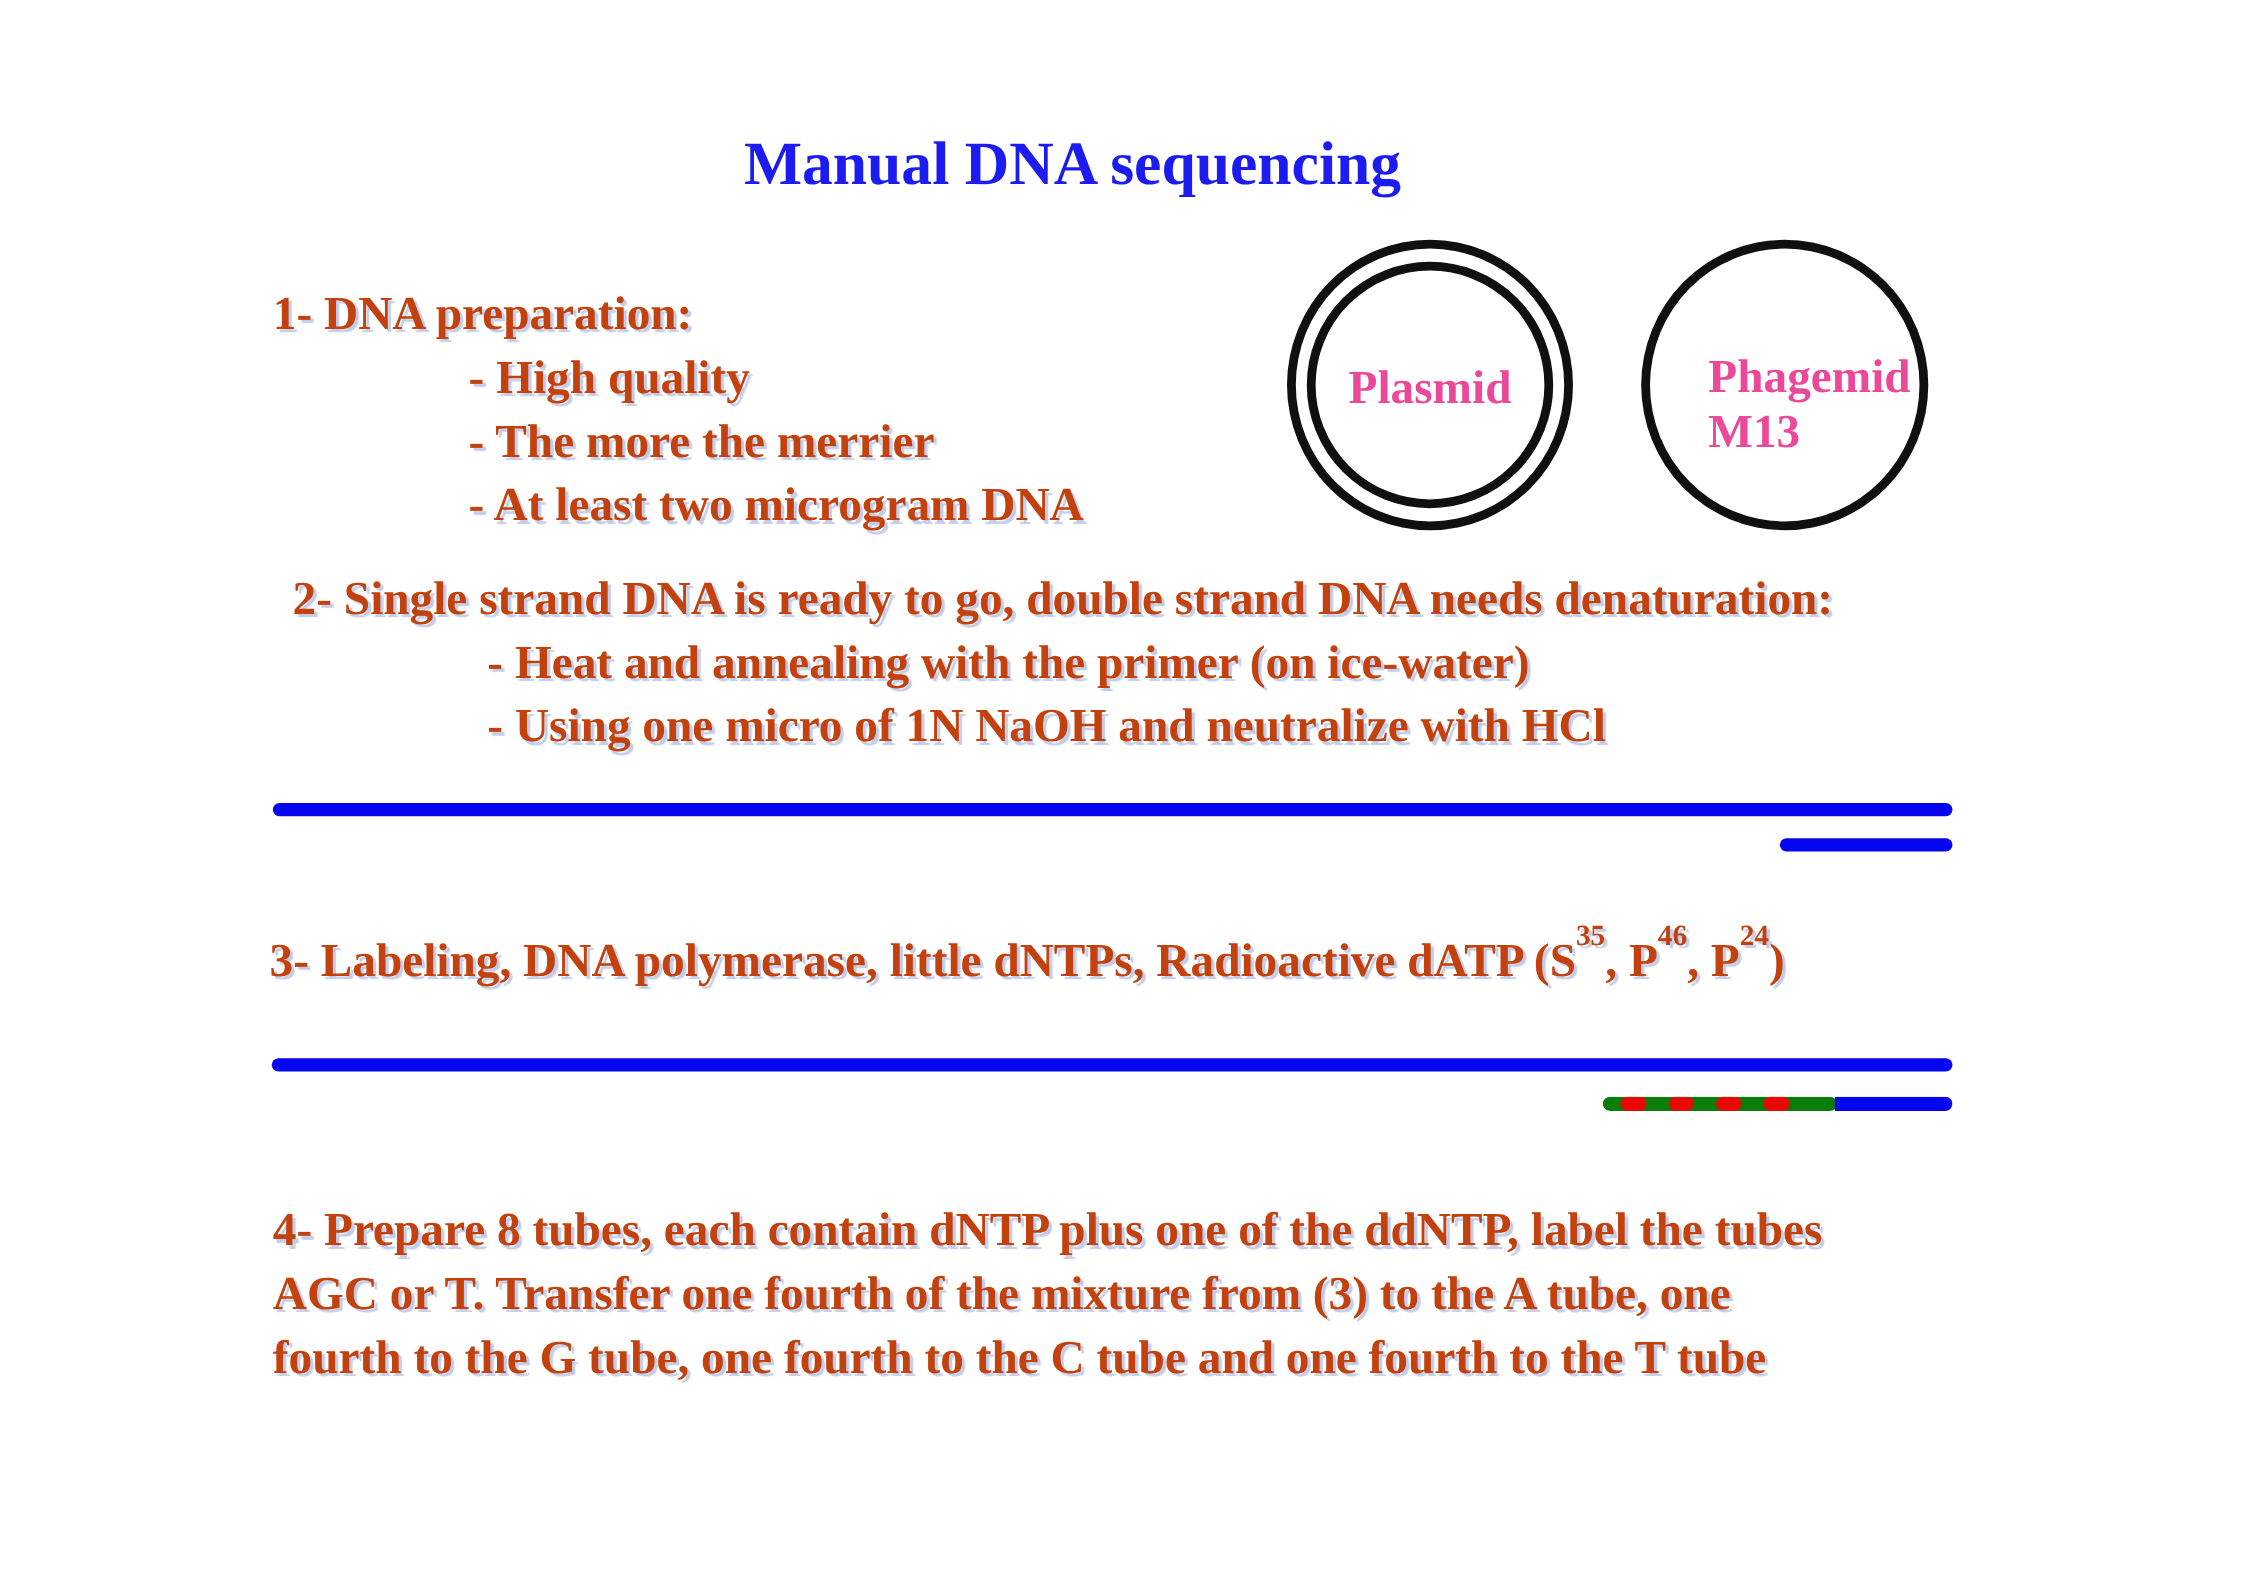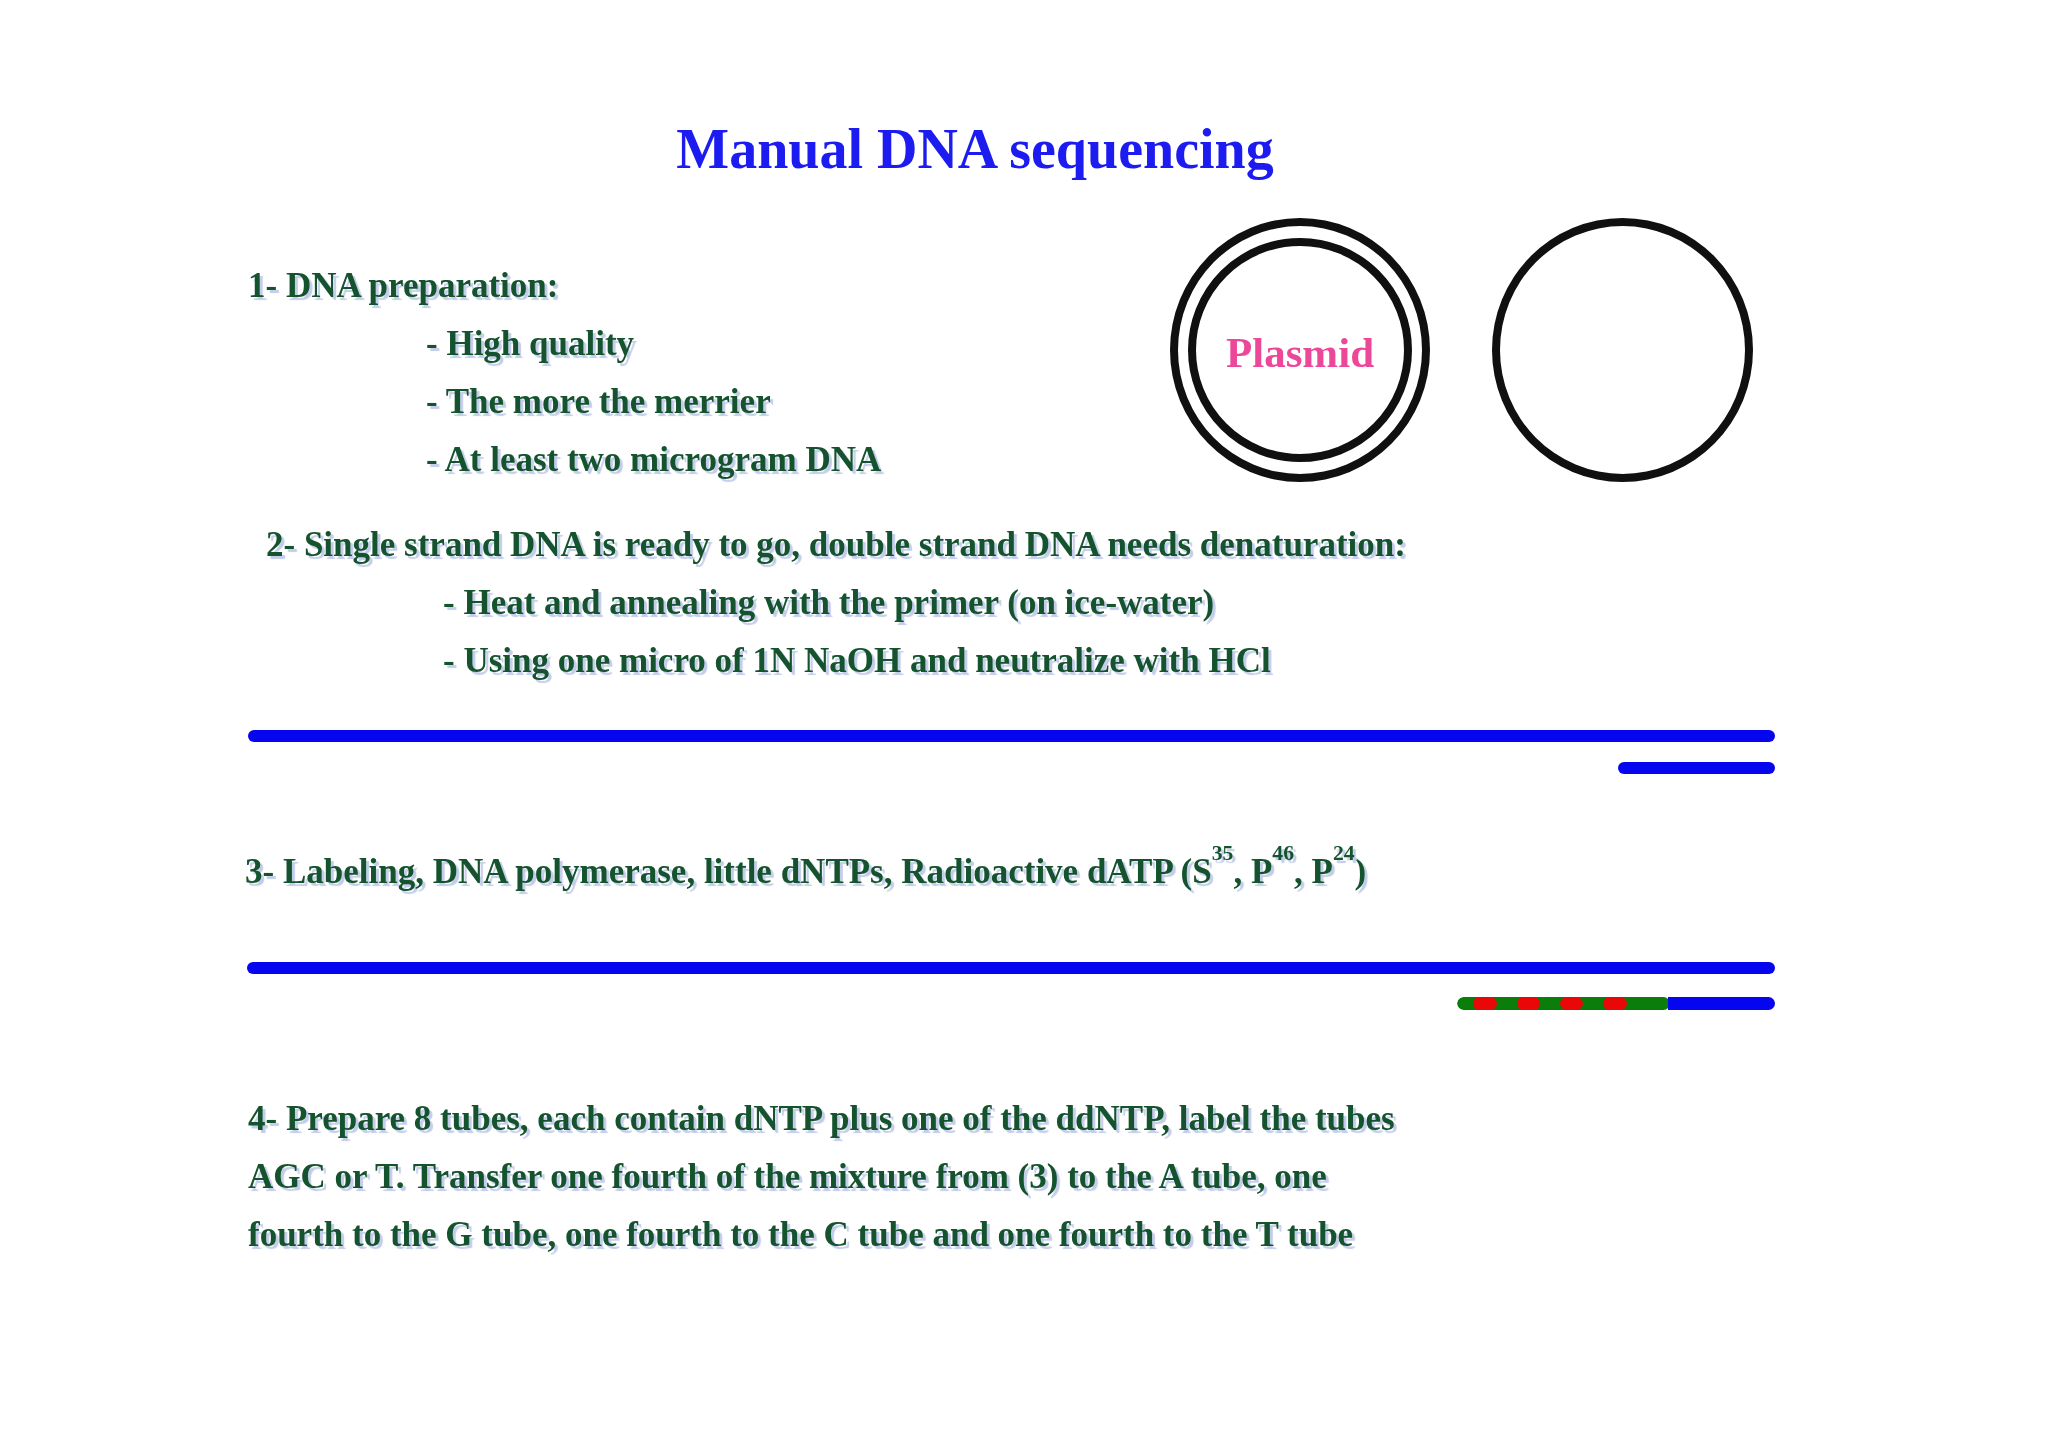--- a/index.html
+++ b/index.html
@@ -13,22 +13,22 @@
     overflow:hidden;
   }
   .title {
     position:absolute; left:350px; top:116px; width:1250px;
     text-align:center;
     font-size:56px; line-height:66px;
     color:#1c1cf0;
   }
   .block {
     position:absolute;
-    color:#14532d;
-    font-size:35px; line-height:58px;
+    color:#c2410c;
+    font-size:43px; line-height:58px;
     text-shadow:3px 3px 1px #c3cdea;
     white-space:nowrap;
   }
   .s1 { left:248px; top:257px; }
   .s1 .indent { margin-left:178px; }
   .s2 { left:243px; top:516px;margin-left:23px; }
   .s2 .indent { margin-left:177px; }
   .s3 { left:245px; top:834px; }
   .s4 { left:248px; top:1090px; }
   sup.iso {
@@ -75,20 +75,24 @@
     <div class="indent">- High quality</div>
     <div class="indent">- The more the merrier</div>
     <div class="indent">- At least two microgram DNA</div>
   </div>
 
   <div class="circle plasmid-outer"></div>
   <div class="circle plasmid-inner"></div>
   <div class="circle-label plasmid-label">Plasmid</div>
 
   <div class="circle phagemid-circle"></div>
+  <div class="circle-label phagemid-label">
+    <div>Phagemid</div>
+    <div>M13</div>
+  </div>
 
   <div class="block s2">
     <div>2- Single strand DNA is ready to go, double strand DNA needs denaturation:</div>
     <div class="indent">- Heat and annealing with the primer (on ice-water)</div>
     <div class="indent">- Using one micro of 1N NaOH and neutralize with HCl</div>
   </div>
 
   <div class="bar bar-a" style="background: rgb(5, 5, 240);"></div>
   <div class="bar bar-b" style="background: rgb(5, 5, 240);"></div>
 

